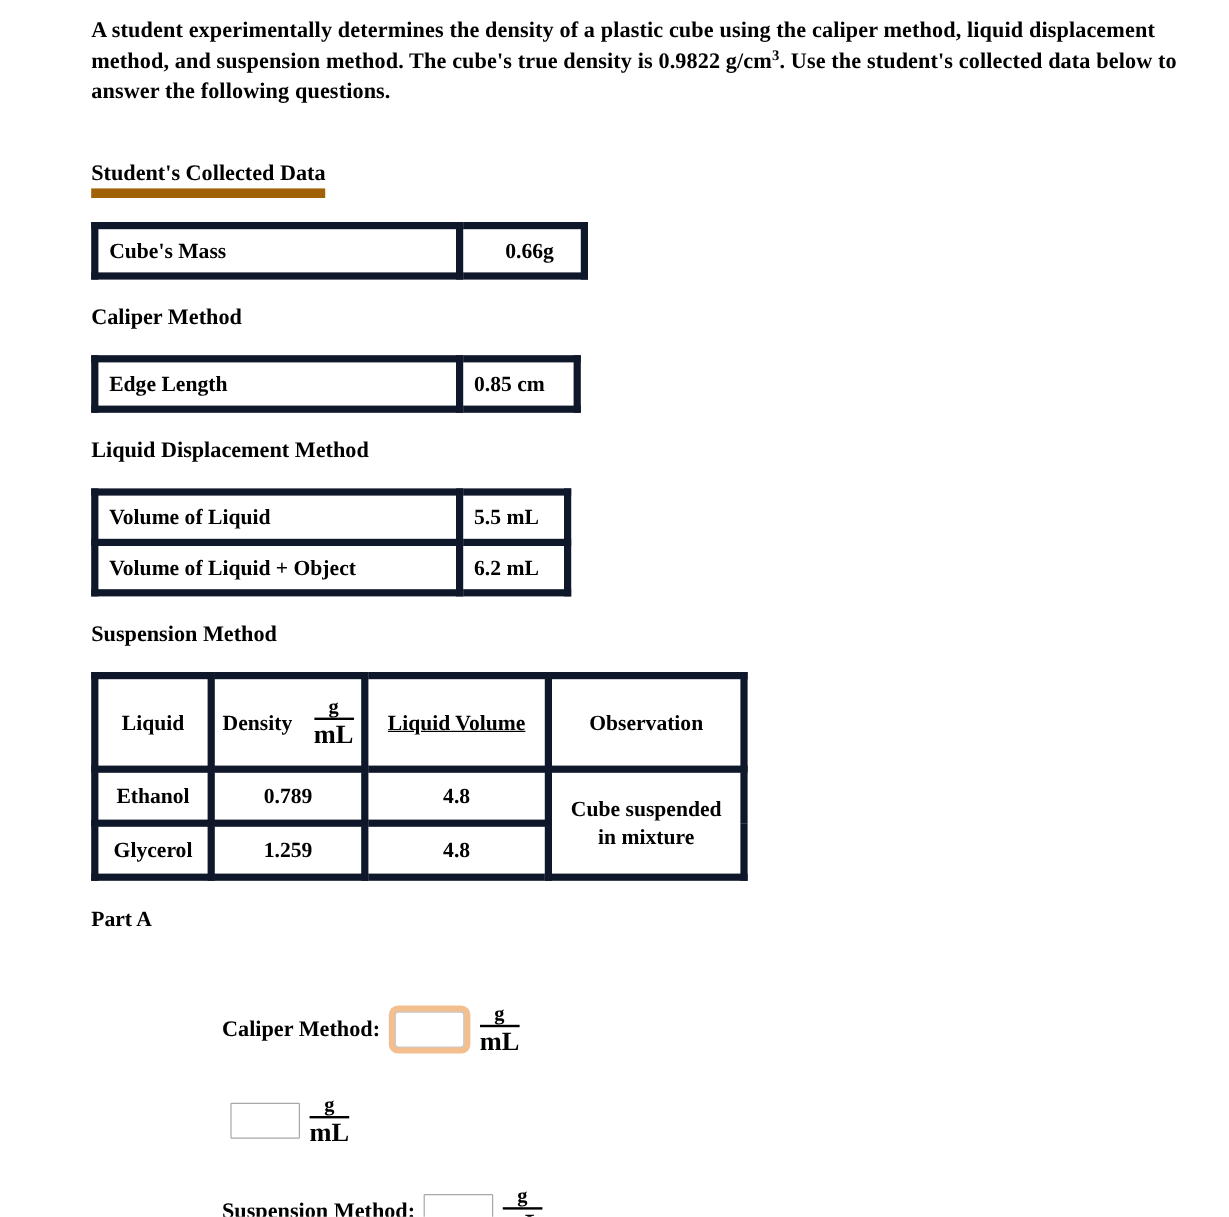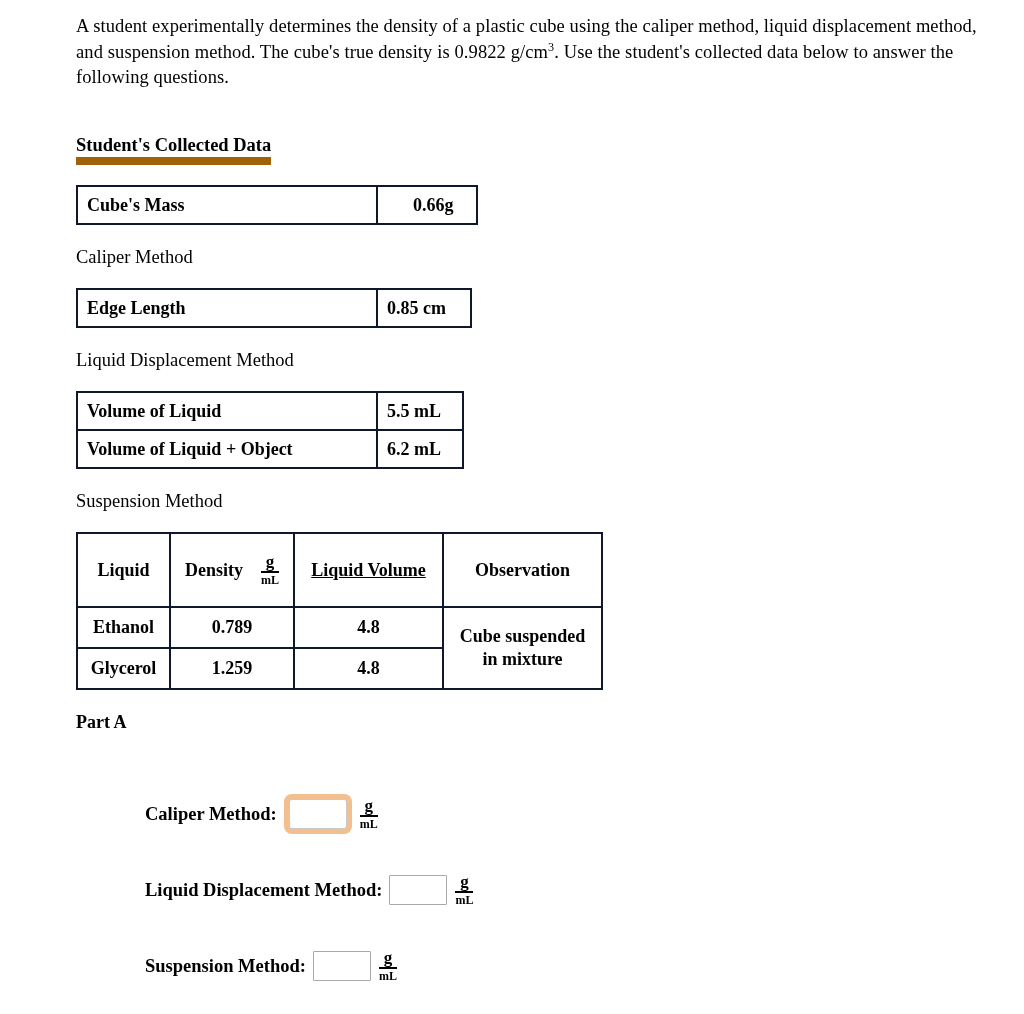--- a/index.html
+++ b/index.html
@@ -23,21 +23,21 @@
   .content {
     position: absolute;
     left: 76px;
     top: 14px;
     width: 912px;
   }
 
   
   .intro {
     font-size: 18.5px;
-    font-weight: normal;
+    font-weight: bold;
     line-height: 1.39;
     letter-spacing: 0.1px;
     margin: 0 0 22px 0;
   }
   .intro sup {
     font-size: 0.66em;
     vertical-align: super;
     line-height: 0;
   }
 
@@ -45,36 +45,36 @@
   .head-underline {
     font-size: 18.5px;
     font-weight: bold;
     display: inline-block;
     border-bottom: 8px solid #a16207;
     padding-bottom: 1px;
     margin: 0;
   }
   .sec-head {
     font-size: 18.5px;
-    font-weight: normal;
+    font-weight: bold;
     margin: 0;
   }
   .row-gap-a { height: 22px; }
   .row-gap-b { height: 20px; }
   .row-gap-c { height: 22px; }
 
   
   table {
     border-collapse: collapse;
     font-size: 18px;
     font-weight: bold;
     background: #fff;
   }
   table td, table th {
-    border: 2px solid #0f172a;
+    border: 6px solid #0f172a;
     padding: 0;
     font-weight: bold;
     background: #fff;
   }
   .t-simple td {
     height: 36px;
     vertical-align: middle;
   }
   .t-simple td.lbl {
     width: 289px;
@@ -116,21 +116,21 @@
   }
   .frac .num {
     display: block;
     font-size: 17px;
     font-weight: bold;
     padding: 0 3px 1px 3px;
     border-bottom: 2px solid #000;
   }
   .frac .den {
     display: block;
-    font-size: 12px;
+    font-size: 22px;
     font-weight: bold;
     padding-top: 1px;
   }
   .density-head {
     display: inline-flex;
     align-items: center;
     gap: 18px;
     justify-content: center;
   }
 
@@ -145,21 +145,21 @@
     font-weight: bold;
     line-height: 1.4;
     margin: 0;
     width: 860px;
   }
 
   .answers { margin-top: 36px; }
   .ans-row {
     display: flex;
     align-items: center;
-    margin-left: 69px;
+    margin-left: 109px;
     height: 46px;
   }
   .ans-row + .ans-row { margin-top: 30px; }
   .ans-label {
     font-size: 18.5px;
     font-weight: bold;
     white-space: nowrap;
   }
   .ans-input {
     box-sizing: border-box;
@@ -292,21 +292,20 @@
       <div class="ans-row">
         <span class="ans-label">Caliper Method:</span>
         <input class="ans-input focused" type="text" value="" style="">
         <span class="frac unit-frac">
           <span class="num">g</span>
           <span class="den">mL</span>
         </span>
       </div>
 
       <div class="ans-row">
-        <span class="ans-label">Liquid Displacement Method:</span>
         <input class="ans-input" type="text" value="" style="">
         <span class="frac unit-frac">
           <span class="num">g</span>
           <span class="den">mL</span>
         </span>
       </div>
 
       <div class="ans-row">
         <span class="ans-label">Suspension Method:</span>
         <input class="ans-input" type="text" value="" style="">

